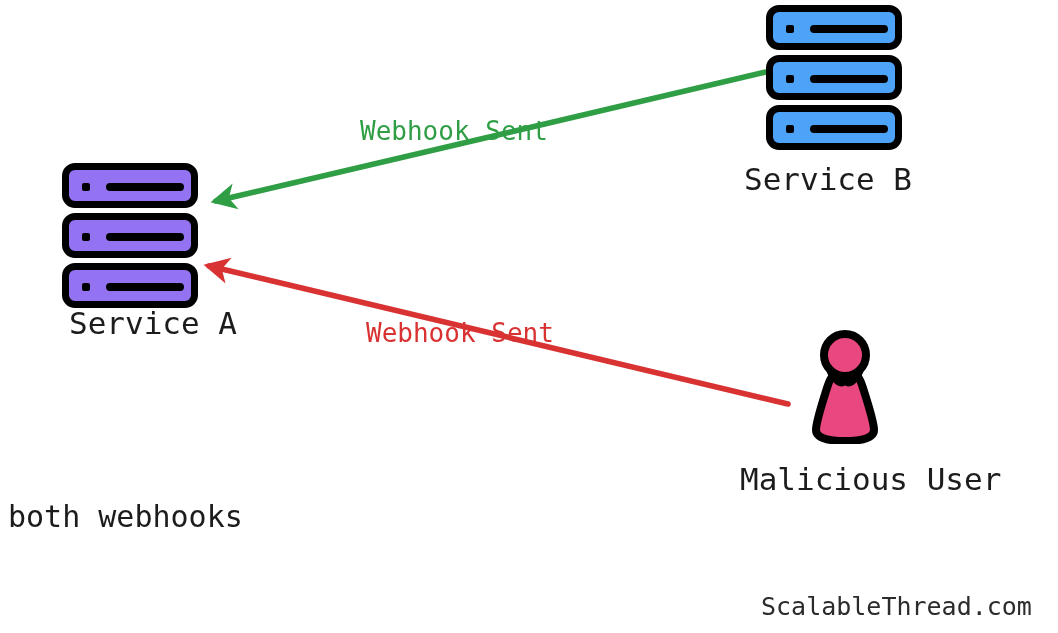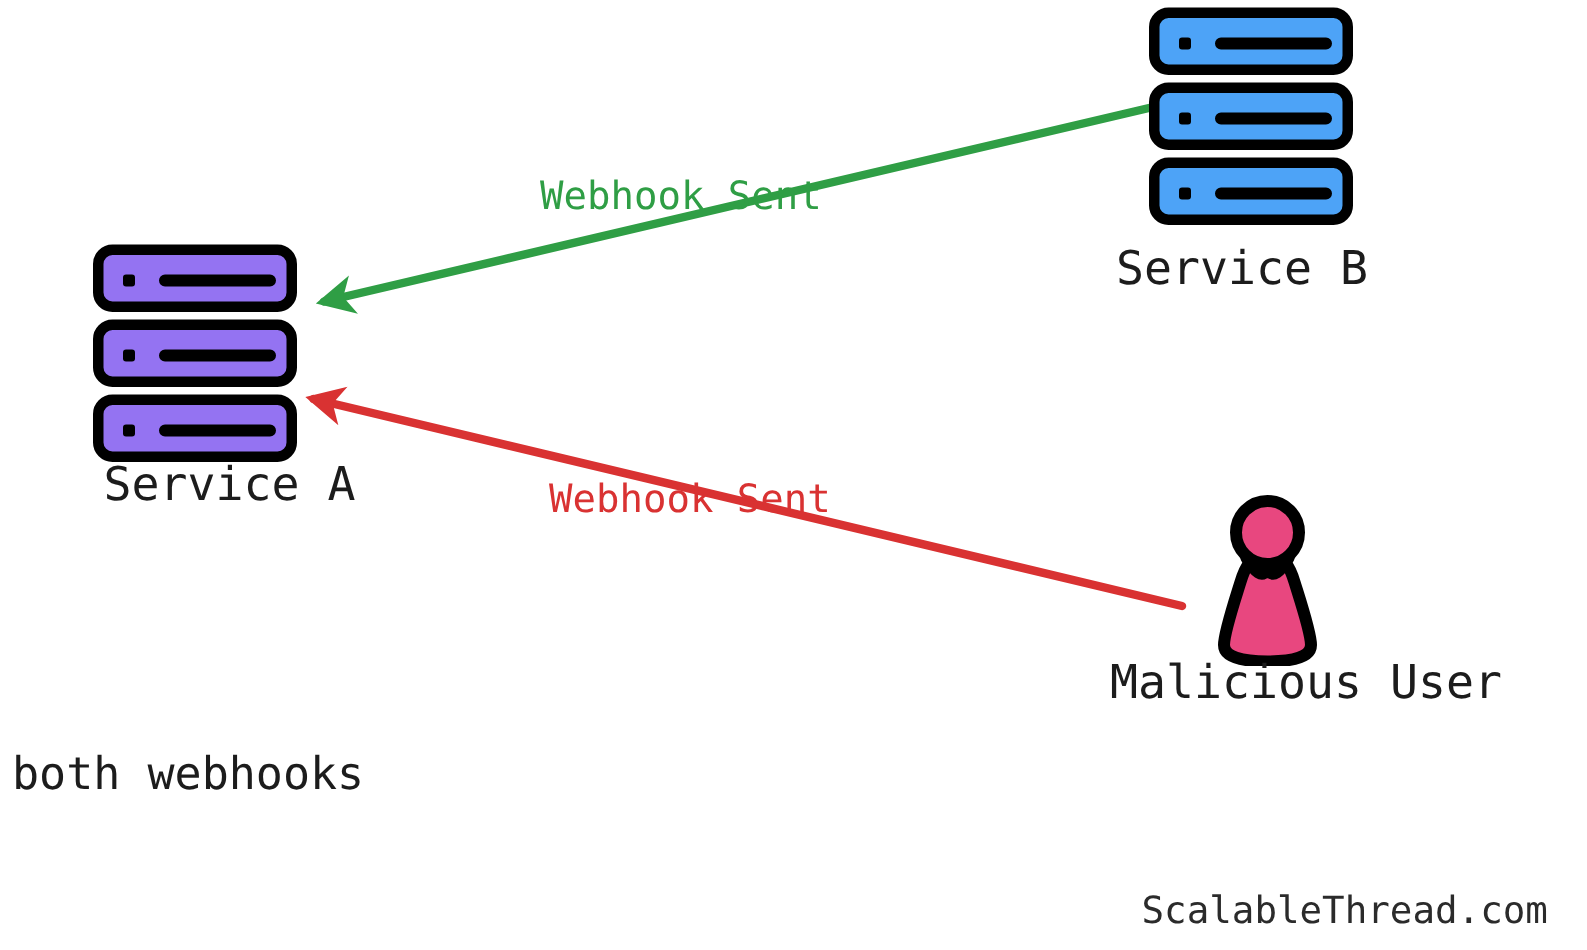--- a/index.html
+++ b/index.html
@@ -168,21 +168,21 @@
                C 62 111, 74 108, 74 100
                C 74 92, 68 74, 63 58
                C 60 48, 56 40, 45 40
                Z" fill="#e8477f" stroke="#000000" stroke-width="8" stroke-linejoin="round"></path>
 
       <path d="M31 42 C 37 52, 41 55, 45 50 C 49 55, 53 52, 59 42" fill="none" stroke="#000000" stroke-width="8" stroke-linecap="round" stroke-linejoin="round"></path>
 
       <circle cx="45" cy="25" r="21" fill="#e8477f" stroke="#000000" stroke-width="8"></circle>
     </svg>
   </div>
-  <div class="label" style="left:740px; top:440px;">Malicious User</div>
+  <div class="label" style="left:740px; top:464px;">Malicious User</div>
 
   <div class="arrow-label" style="left:360px; top:118px; color:#2f9e45;">Webhook Sent</div>
 
   <div class="arrow-label" style="left:366px; top:320px; color:#d93232;">Webhook Sent</div>
 
   <div class="note" style="left:8px; top:412px;">
     <div>both webhooks</div>
     
   </div>
 

